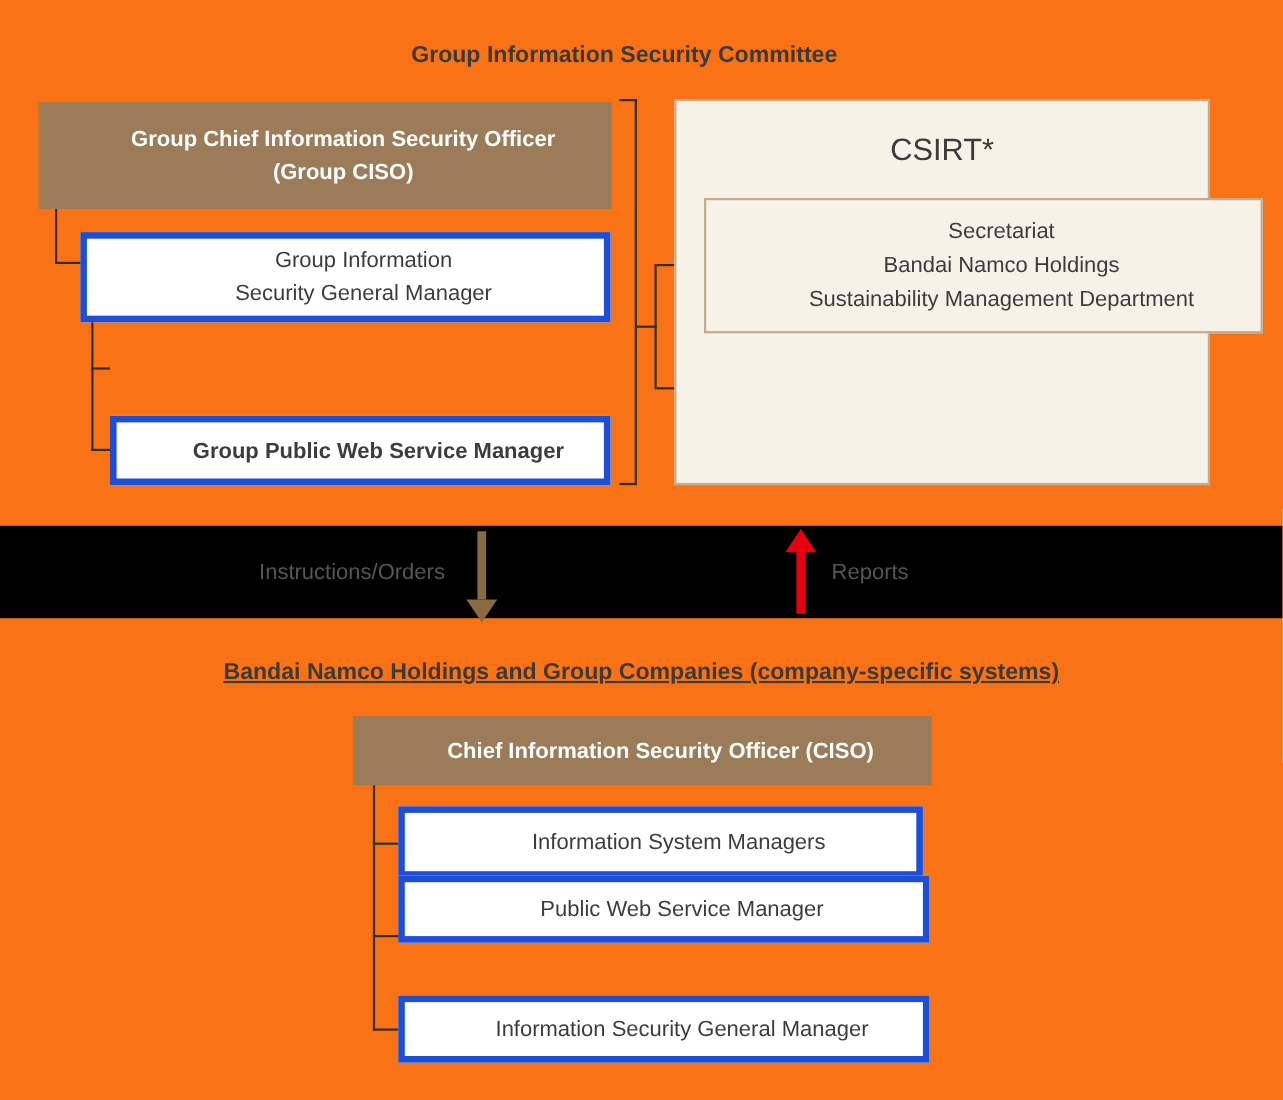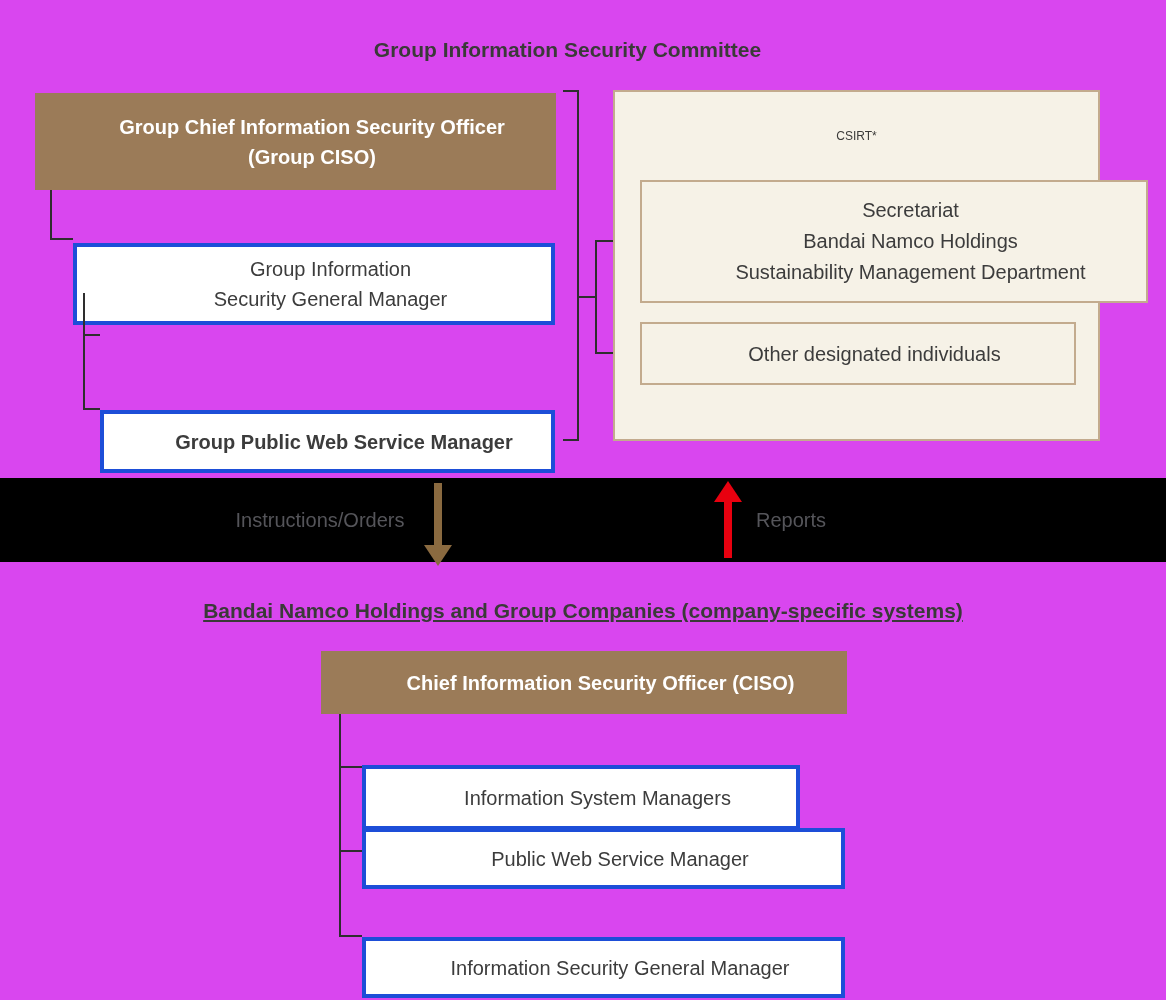--- a/index.html
+++ b/index.html
@@ -1,20 +1,20 @@
 <!DOCTYPE html>
 <html><head>
 <meta charset="utf-8">
 <style>
   html,body{margin:0;padding:0;}
   body{font-family:"Liberation Sans", sans-serif;}
   .stage{
     position:relative;
     width:1166px;height:1000px;
-    background:#d946ef;
+    background:#f97316;
     overflow:hidden;
   }
   .section-title{
     position:absolute;
     text-align:center;
     font-size:21px;
     font-weight:bold;
     color:#3A3A38;
     line-height:26px;
   }
@@ -26,22 +26,21 @@
     justify-content:center;
     text-align:center;
     font-size:20px;
     line-height:30px;
     color:#3C3C3C;
     white-space:pre-line;
     padding-left:33px;
   }
   .box.white{
     background:#FFFFFF;
-    border:4px solid #1d4ed8;
-    margin-top:32px;
+    border:6px solid #1d4ed8;
   }
   .box.cream{
     background:#F6F2E7;
     border:2px solid #C3AB8E;
   }
   .box.brown{
     background:#9B7B58;
     color:#FFFFFF;
     font-weight:bold;
     border:none;
@@ -49,21 +48,21 @@
   .csirt-panel{
     position:absolute;
     box-sizing:border-box;
     background:#F6F2E7;
     border:2px solid #C3AB8E;
   }
   .csirt-title{
     position:absolute;
     left:0;top:0;width:100%;height:88px;
     display:flex;align-items:center;justify-content:center;
-    font-size:12px;color:#3B3B39;
+    font-size:28px;color:#3B3B39;
   }
   .line{
     position:absolute;
     background:#2E2E2E;
   }
   .band{
     position:absolute;
     left:0;top:478px;width:1166px;height:84px;
     background:#000000;
   }
@@ -112,36 +111,35 @@
   <div class="line" style="left:597px;top:352px;width:43px;height:2px;"></div>
 
   <div class="csirt-panel" style="left:613px;top:90px;width:487px;height:351px;">
     <div class="csirt-title">CSIRT*</div>
   </div>
 
   <div class="box cream" style="left:640px;top:180px;width:508px;height:123px;line-height:31px;">Secretariat
 Bandai Namco Holdings
 Sustainability Management Department</div>
 
-  <div class="box cream" style="left:640px;top:322px;width:436px;height:63px;">Other designated individuals</div>
 
   <div class="band">
     <div class="band-label" style="left:205px;top:30px;width:230px;">Instructions/Orders</div>
     <div class="band-label" style="left:716px;top:30px;width:150px;">Reports</div>
   </div>
   <div class="arrow-shaft shaft-down"></div>
   <div class="arrow-head head-down"></div>
   <div class="arrow-head head-up"></div>
   <div class="arrow-shaft shaft-up"></div>
 
   <div class="section-title" style="left:0px;top:598px;width:1166px;text-decoration:underline;">Bandai Namco Holdings and Group Companies (company-specific systems)</div>
 
   <div class="box brown" style="left:321px;top:651px;width:526px;height:63px;">Chief Information Security Officer (CISO)</div>
 
-  <div class="box white" style="left:362px;top:733px;width:438px;height:65px;">Information System Managers</div>
+  <div class="box white" style="left:362px;top:733px;width:477px;height:65px;">Information System Managers</div>
 
   <div class="box white" style="left:362px;top:796px;width:483px;height:61px;">Public Web Service Manager</div>
 
   <div class="box white" style="left:362px;top:905px;width:483px;height:61px;">Information Security General Manager</div>
 
   <div class="line" style="left:339px;top:714px;width:2px;height:223px;"></div>
   <div class="line" style="left:339px;top:766px;width:23px;height:2px;"></div>
   <div class="line" style="left:339px;top:850px;width:23px;height:2px;"></div>
   <div class="line" style="left:339px;top:935px;width:23px;height:2px;"></div>
 

